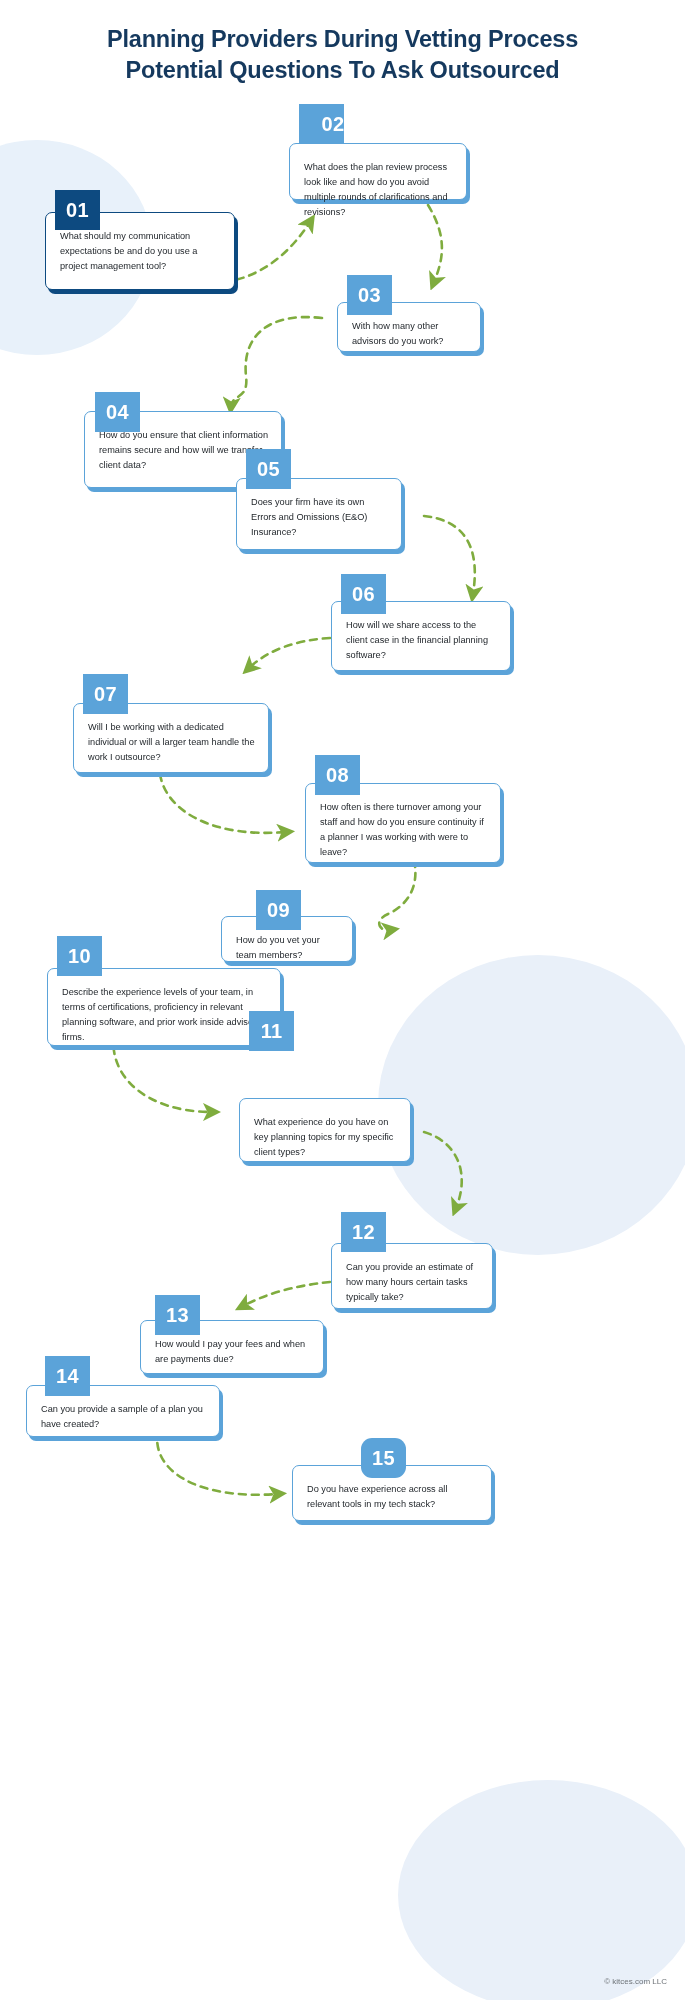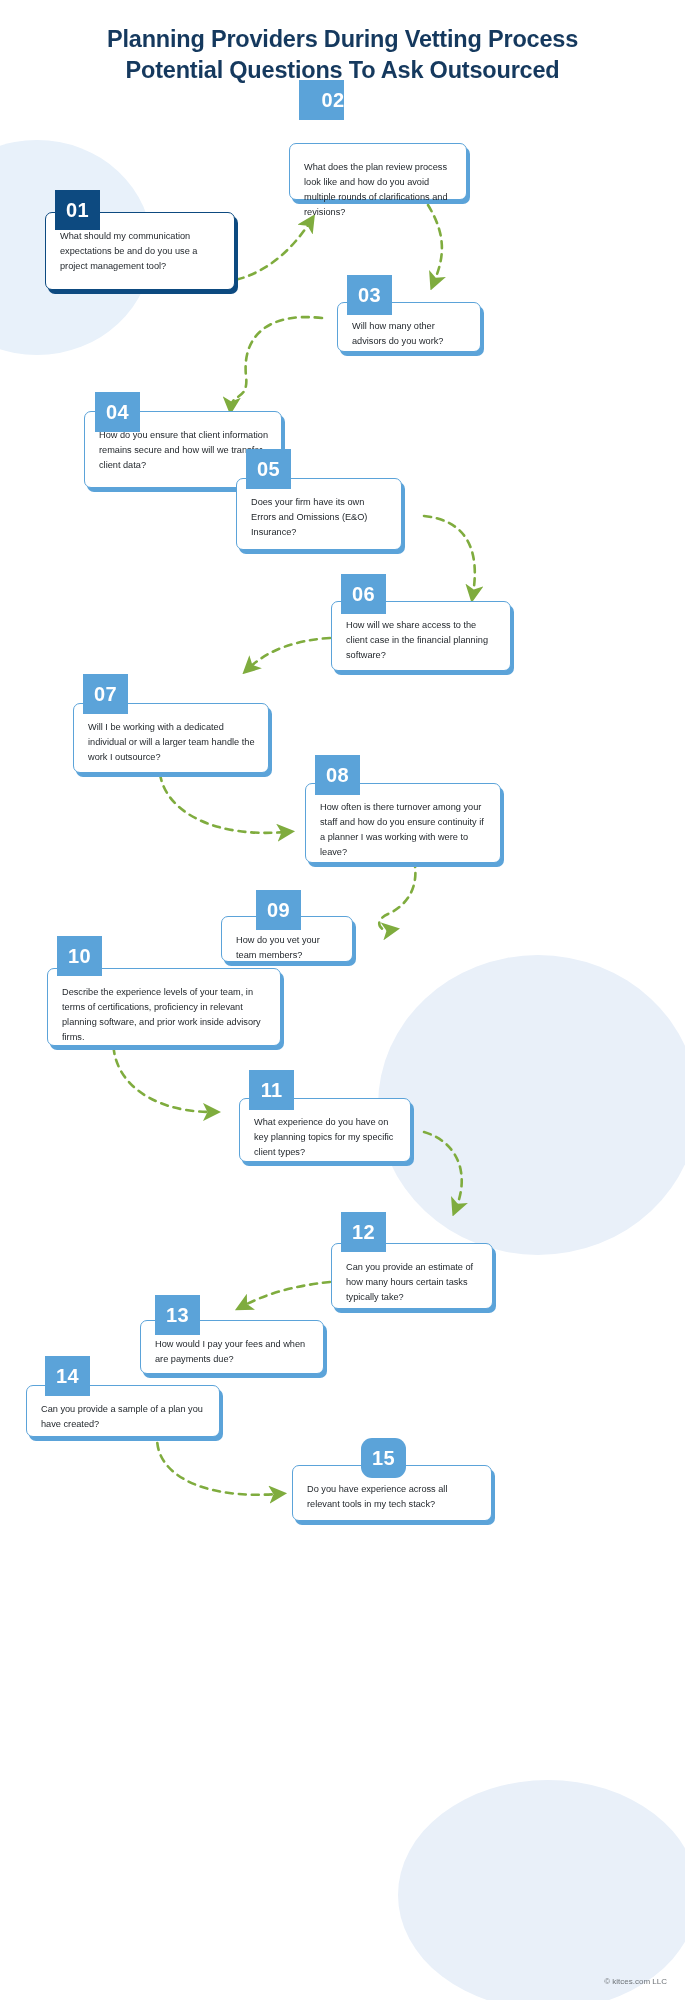--- a/index.html
+++ b/index.html
@@ -126,23 +126,23 @@
 
   <div class="footer">© kitces.com LLC</div>
 
 <div class="card navy" style="left: 45px; top: 212px; width: 190px; height: 78px;">
       <div class="body">What should my communication expectations be and do you use a project management tool?</div>
     </div>
     <div class="badge navy" style="left: 55px; top: 190px;">01</div>
     <div class="card" style="left: 289px; top: 143px; width: 178px; height: 57px;">
       <div class="body">What does the plan review process look like and how do you avoid multiple rounds of clarifications and revisions?</div>
     </div>
-    <div class="badge" style="left: 299px; top: 80px; padding-left: 23px;">02</div>
+    <div class="badge" style="left: 299px; top: 104px; padding-left: 23px;">02</div>
     <div class="card" style="left: 337px; top: 302px; width: 144px; height: 50px;">
-      <div class="body">Will how many other advisors do you work?</div>
+      <div class="body">With how many other advisors do you work?</div>
     </div>
     <div class="badge" style="left: 347px; top: 275px;">03</div>
     <div class="card" style="left: 84px; top: 411px; width: 198px; height: 77px;">
       <div class="body">How do you ensure that client information remains secure and how will we transfer client data?</div>
     </div>
     <div class="badge" style="left: 95px; top: 392px;">04</div>
     <div class="card" style="left: 236px; top: 478px; width: 166px; height: 72px;">
       <div class="body">Does your firm have its own Errors and Omissions (E&amp;O) Insurance?</div>
     </div>
     <div class="badge" style="left: 246px; top: 449px;">05</div>
@@ -162,21 +162,21 @@
       <div class="body">How do you vet your team members?</div>
     </div>
     <div class="badge" style="left: 239px; top: 890px; margin-left: 17px;">09</div>
     <div class="card" style="left: 47px; top: 968px; width: 234px; height: 78px;">
       <div class="body">Describe the experience levels of your team, in terms of certifications, proficiency in relevant planning software, and prior work inside advisory firms.</div>
     </div>
     <div class="badge" style="left: 57px; top: 936px;">10</div>
     <div class="card" style="left: 239px; top: 1098px; width: 172px; height: 64px;">
       <div class="body">What experience do you have on key planning topics for my specific client types?</div>
     </div>
-    <div class="badge" style="left: 249px; top: 1070px;">11</div>
+    <div class="badge" style="left: 249px; top: 1011px;">11</div>
     <div class="card" style="left: 331px; top: 1243px; width: 162px; height: 66px;">
       <div class="body">Can you provide an estimate of how many hours certain tasks typically take?</div>
     </div>
     <div class="badge" style="left: 341px; top: 1212px;">12</div>
     <div class="card" style="left: 140px; top: 1320px; width: 184px; height: 54px;">
       <div class="body">How would I pay your fees and when are payments due?</div>
     </div>
     <div class="badge" style="left: 155px; top: 1295px;">13</div>
     <div class="card" style="left: 26px; top: 1385px; width: 194px; height: 52px; padding-left: 7px;">
       <div class="body">Can you provide a sample of a plan you have created?</div>

